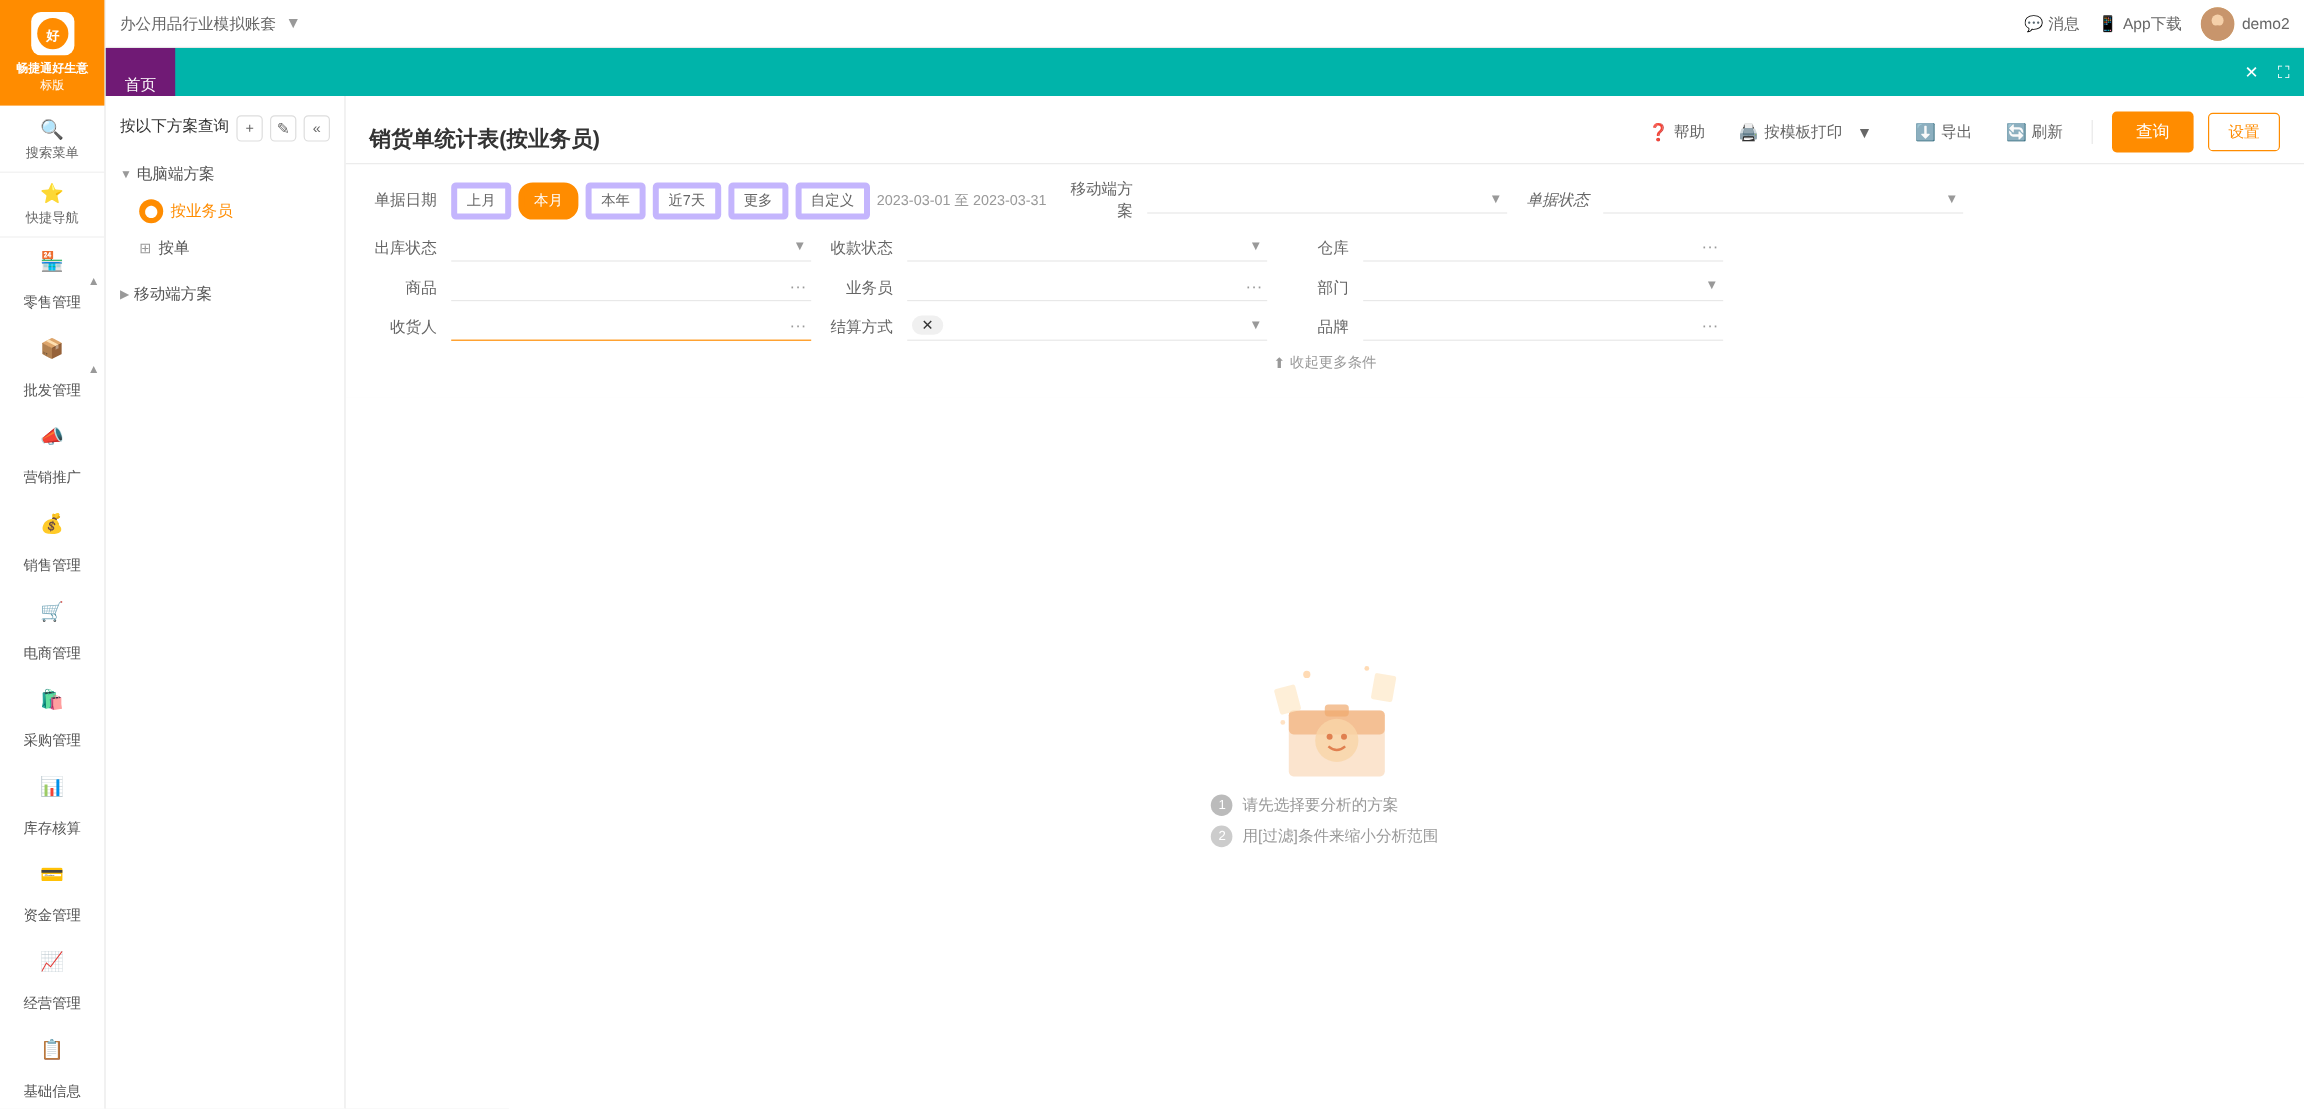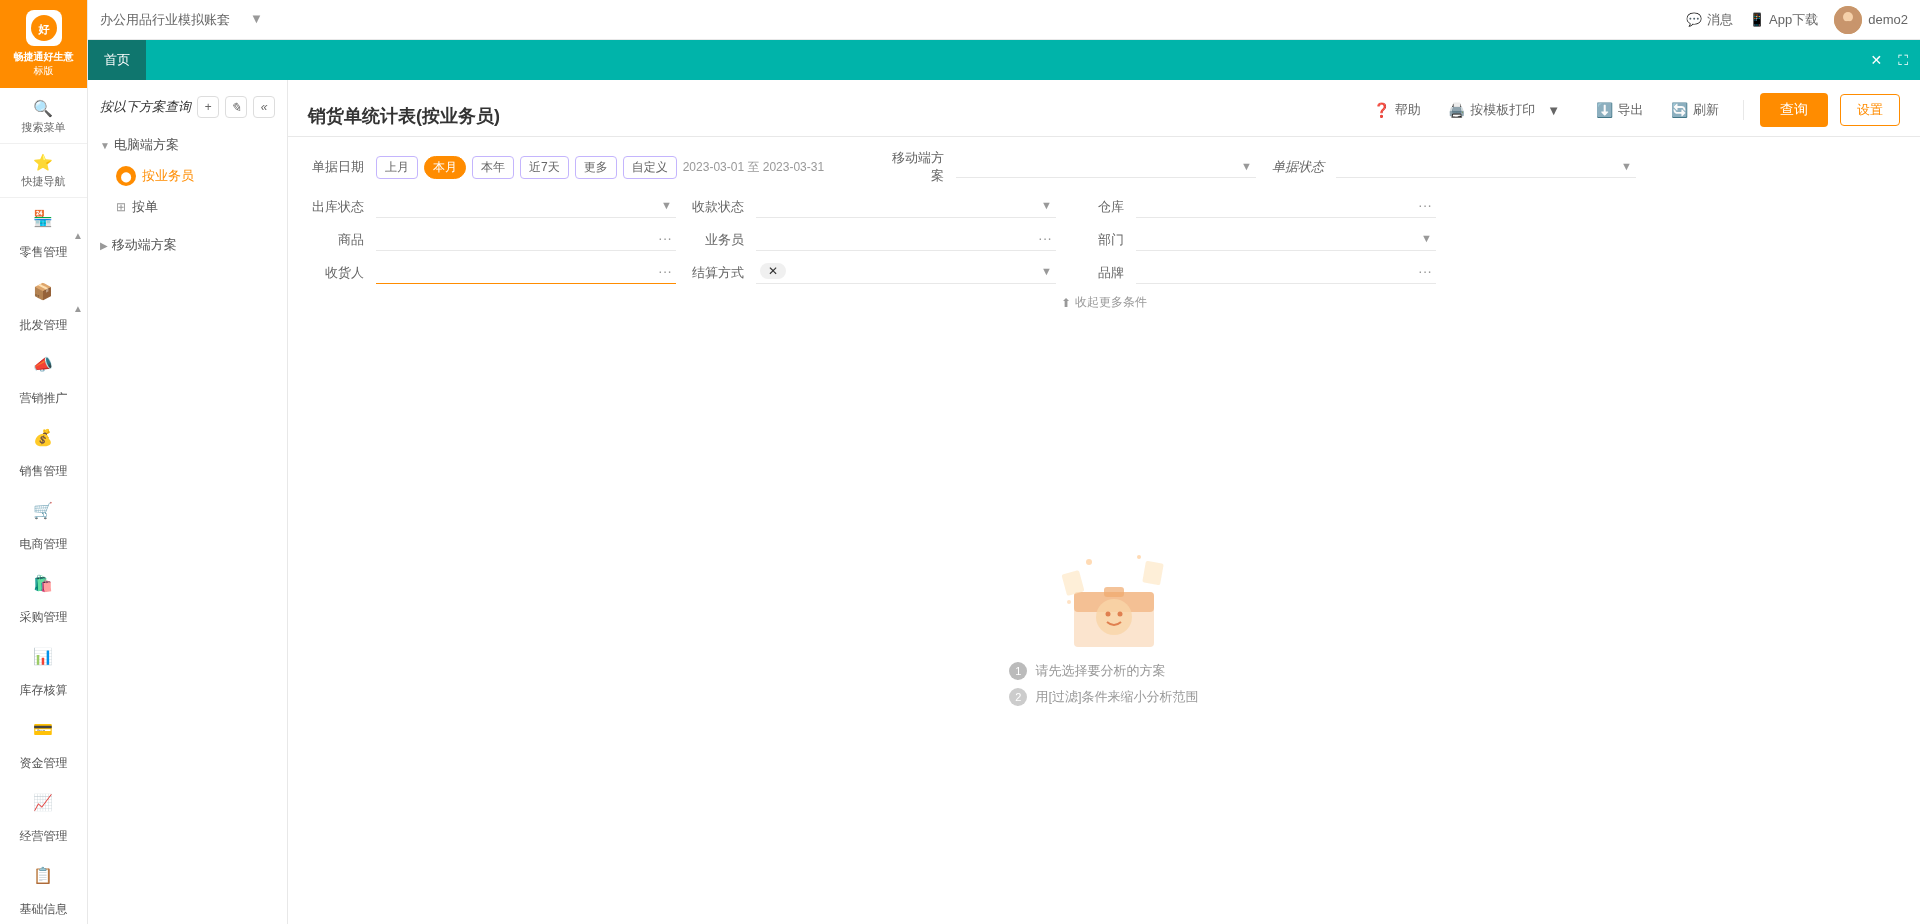--- a/index.html
+++ b/index.html
@@ -17,40 +17,40 @@
     .sidebar-menu-item { width: 100%; display: flex; flex-direction: column; align-items: center; padding: 10px 0; cursor: pointer; position: relative; }
     .sidebar-menu-item .item-text { font-size: 12px; color: #555; margin-top: 16px; }
     .sidebar-menu-item .arrow { position: absolute; right: 4px; top: 50%; transform: translateY(-50%); font-size: 10px; color: #999; }
     .menu-icon { width: 20px; height: 20px; display: flex; align-items: center; justify-content: center; color: #666; font-size: 16px; }
 
     
     .main { flex: 1; display: flex; flex-direction: column; overflow: hidden; }
 
     
     .topbar { height: 40px; background: #fff; border-bottom: 1px solid #e8e8e8; display: flex; align-items: center; padding: 0 12px; justify-content: space-between; flex-shrink: 0; }
-    .topbar-left { display: flex; align-items: flex-start; gap: 20px; font-size: 13px; color: #666; }
+    .topbar-left { display: flex; align-items: flex-start; gap: 8px; font-size: 13px; color: #666; }
     .topbar-right { display: flex; align-items: center; gap: 16px; }
     .topbar-action { display: flex; align-items: center; gap: 4px; color: #666; font-size: 13px; cursor: pointer; }
     .user-avatar { width: 28px; height: 28px; border-radius: 50%; background: #d0a060; display: flex; align-items: center; justify-content: center; color: #fff; font-size: 12px; overflow: hidden; }
 
     
     .tabs { height: 40px; background: #00b4aa; display: flex; align-items: center; padding: 0 0; flex-shrink: 0; }
     .tab-item { height: 40px; display: flex; align-items: center; padding: 0 16px; font-size: 13px; color: #fff; cursor: pointer; position: relative; gap: 6px; }
-    .tab-item.home { background: #0f766e; }
+    .tab-item.home { background: #701a75; align-items: flex-end; }
     .tab-item.active { background: #fff; color: #333; border-radius: 4px 4px 0 0; }
     .tab-item .close-btn { font-size: 12px; color: #999; cursor: pointer; margin-left: 4px; }
     .tabs-right { margin-left: auto; display: flex; align-items: center; padding-right: 8px; gap: 8px; }
     .tab-window-btn { color: #fff; font-size: 14px; cursor: pointer; padding: 4px; }
 
     
     .content { flex: 1; display: flex; overflow: hidden; background: #f5f5f5; }
 
     
     .left-panel { width: 200px; background: #fff; border-right: 1px solid #e8e8e8; padding: 8px 0; flex-shrink: 0; overflow-y: auto; }
-    .left-panel-header { display: flex; align-items: center; justify-content: space-between; padding: 8px 12px; font-size: 13px; color: #333; font-style: italic; }
+    .left-panel-header { display: flex; justify-content: space-between; padding: 8px 12px; font-size: 13px; color: #333; }
     .left-panel-header-title { font-weight: 500; }
     .left-panel-icons { display: flex; align-items: center; gap: 6px; }
     .panel-icon-btn { width: 22px; height: 22px; border: 1px solid #ddd; border-radius: 4px; display: flex; align-items: center; justify-content: center; cursor: pointer; font-size: 12px; color: #666; }
     .tree-group { padding: 4px 0; }
     .tree-item { display: flex; align-items: center; padding: 6px 12px; cursor: pointer; font-size: 13px; color: #555; }
     .tree-item .expand-icon { margin-right: 4px; font-size: 10px; color: #999; }
     .tree-sub { padding-left: 28px; }
     .tree-sub-item { display: flex; align-items: center; padding: 6px 12px 6px 0; cursor: pointer; font-size: 13px; color: #555; }
     .tree-sub-item .sub-icon { margin-right: 6px; font-size: 12px; color: #999; }
 
@@ -63,21 +63,21 @@
     .page-actions { display: flex; align-items: center; gap: 12px; }
     .page-action-btn { display: flex; align-items: center; gap: 4px; font-size: 13px; color: #666; cursor: pointer; padding: 4px 8px; border-radius: 4px; }
     .page-action-btn .icon { font-size: 14px; }
     .print-btn { display: flex; align-items: center; gap: 4px; font-size: 13px; color: #666; cursor: pointer; padding: 4px 8px; border-radius: 4px; border: none; background: transparent; }
 
     
     .filter-area { background: #fff; padding: 12px 20px; flex-shrink: 0; }
     .filter-row { display: flex; align-items: center; gap: 12px; margin-bottom: 10px; }
     .filter-label { font-size: 13px; color: #666; flex-shrink: 0; width: 56px; text-align: right; }
     .date-filter { display: flex; align-items: center; gap: 6px; flex: 1; max-width: 500px; }
-    .date-btn { padding: 2px 8px; border: 1px solid #c4b5fd; border-radius: 4px; font-size: 12px; color: #666; cursor: pointer; background: #fff; }
+    .date-btn { padding: 2px 8px; border: 5px solid #c4b5fd; border-radius: 4px; font-size: 12px; color: #666; cursor: pointer; background: #fff; }
     .date-btn.active { background: #ff8c00; color: #fff; border-color: #ff8c00; border-radius: 12px; }
     .date-range { font-size: 12px; color: #999; }
     .filter-select-wrapper { flex: 1; display: flex; align-items: center; border-bottom: 1px solid #e8e8e8; padding: 2px 4px 4px; min-width: 200px; }
     .filter-select-wrapper select { border: none; background: transparent; font-size: 13px; color: #333; width: 100%; outline: none; appearance: none; cursor: pointer; }
     .filter-input-wrapper { flex: 1; display: flex; align-items: center; border-bottom: 1px solid #e8e8e8; padding: 2px 4px 4px; min-width: 200px; position: relative; }
     .filter-input-wrapper input { border: none; background: transparent; font-size: 13px; color: #333; width: 100%; outline: none; }
     .filter-input-wrapper.active { border-bottom-color: #ff8c00; }
     .dots-btn { color: #999; cursor: pointer; font-size: 14px; margin-left: 4px; }
     .chevron-down { font-size: 11px; color: #999; margin-left: auto; }
 

